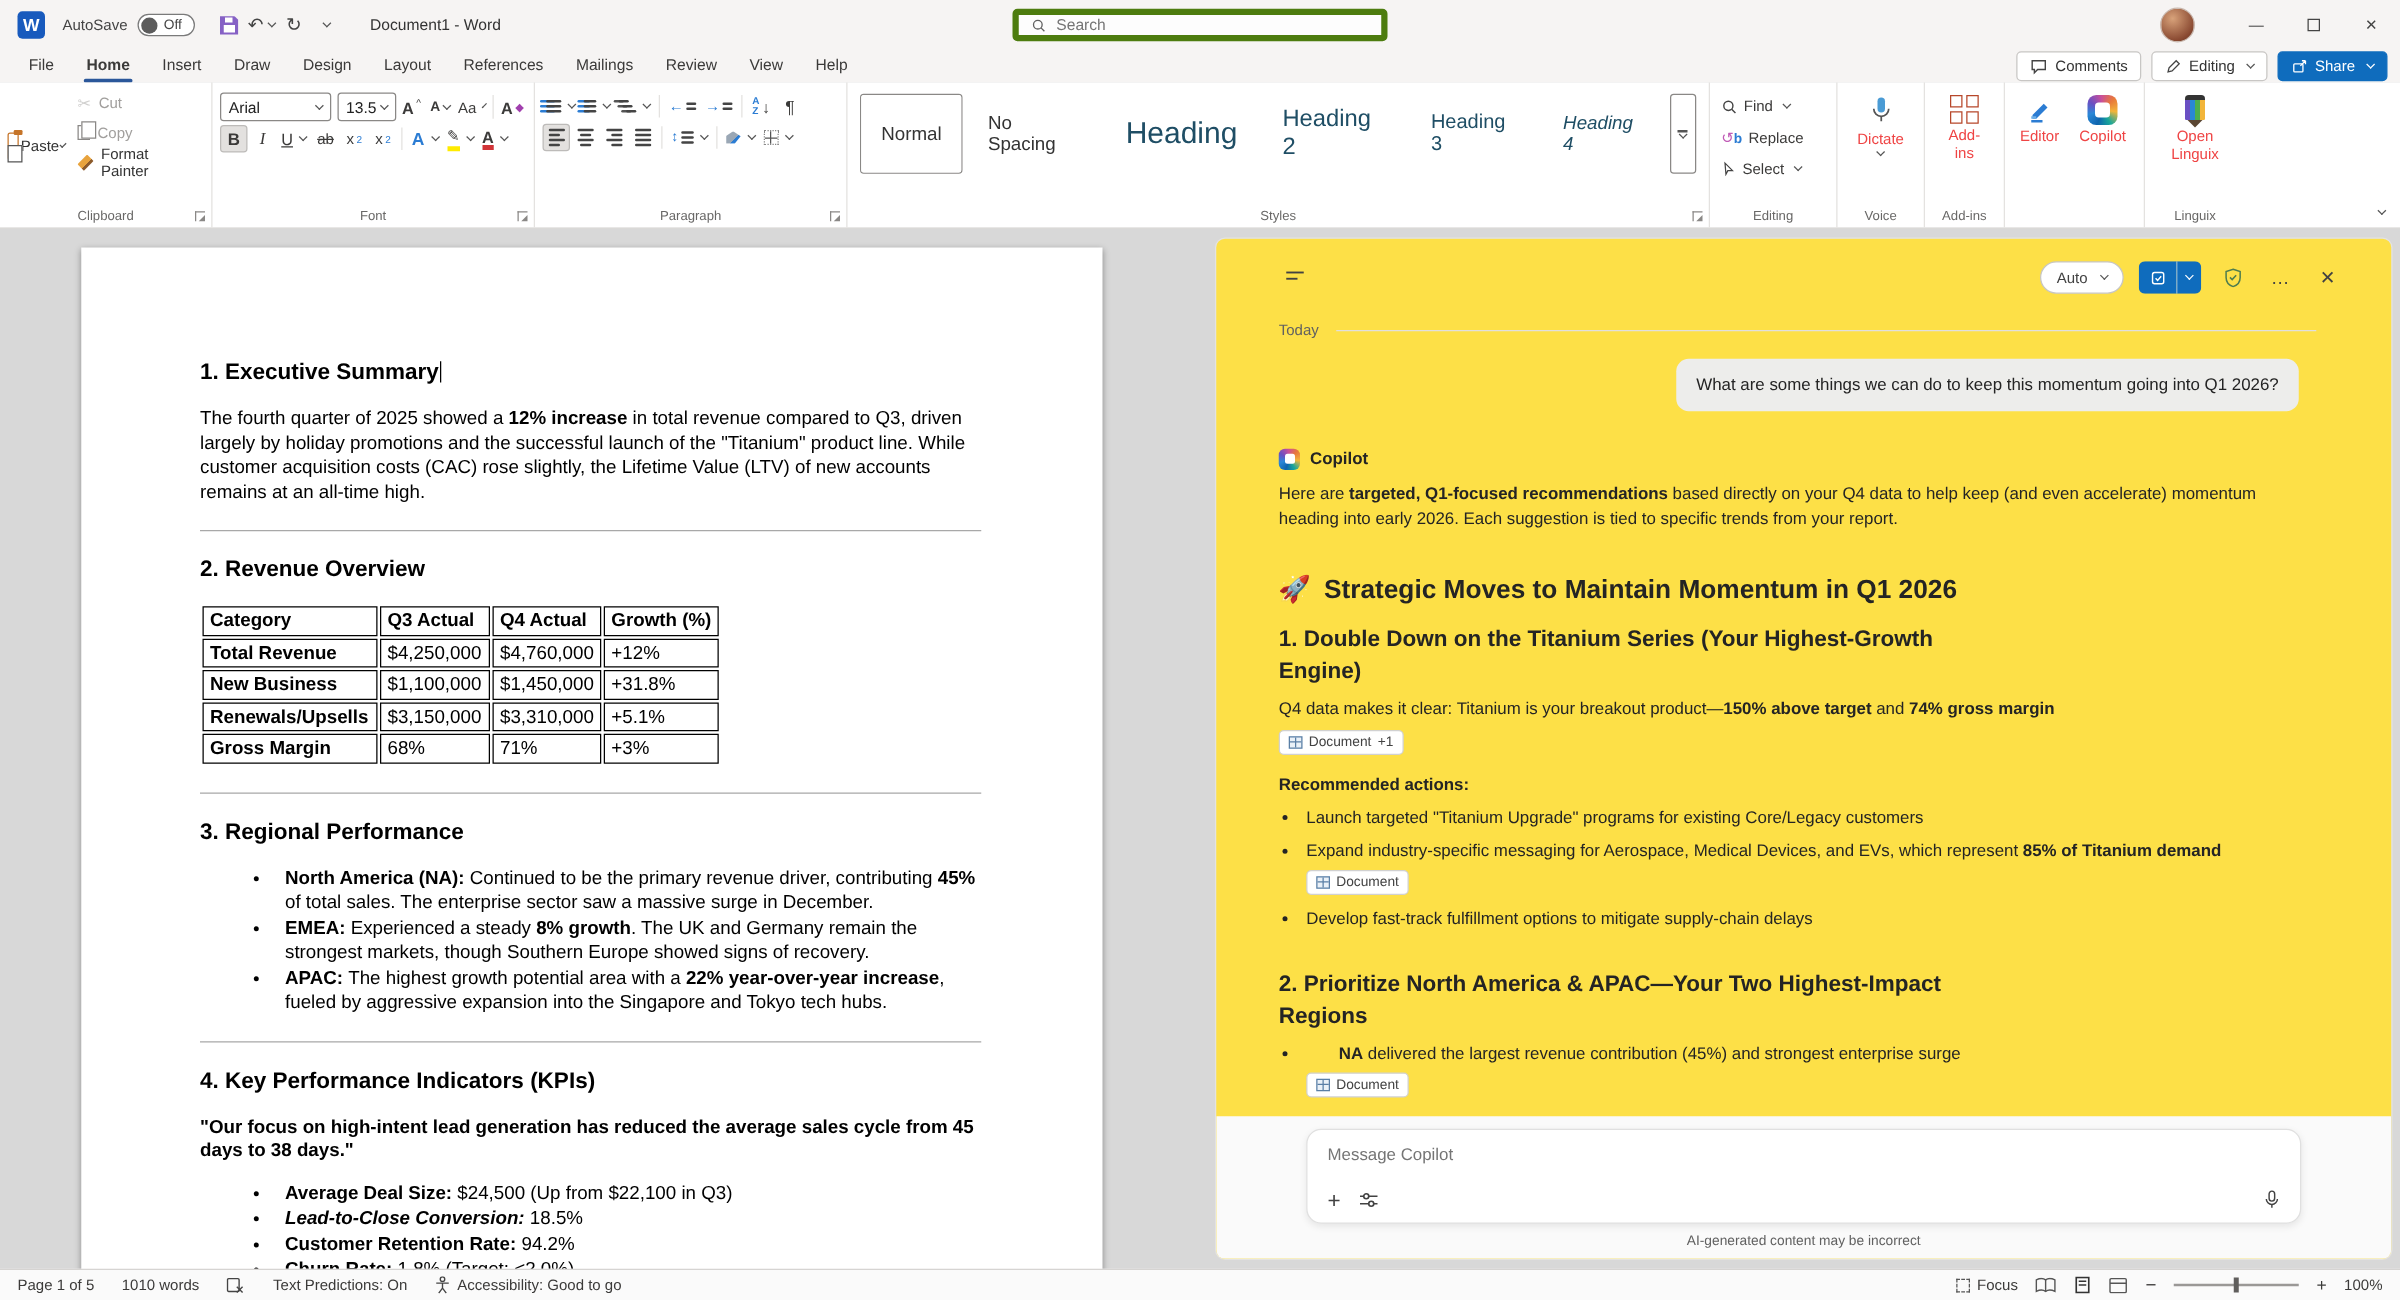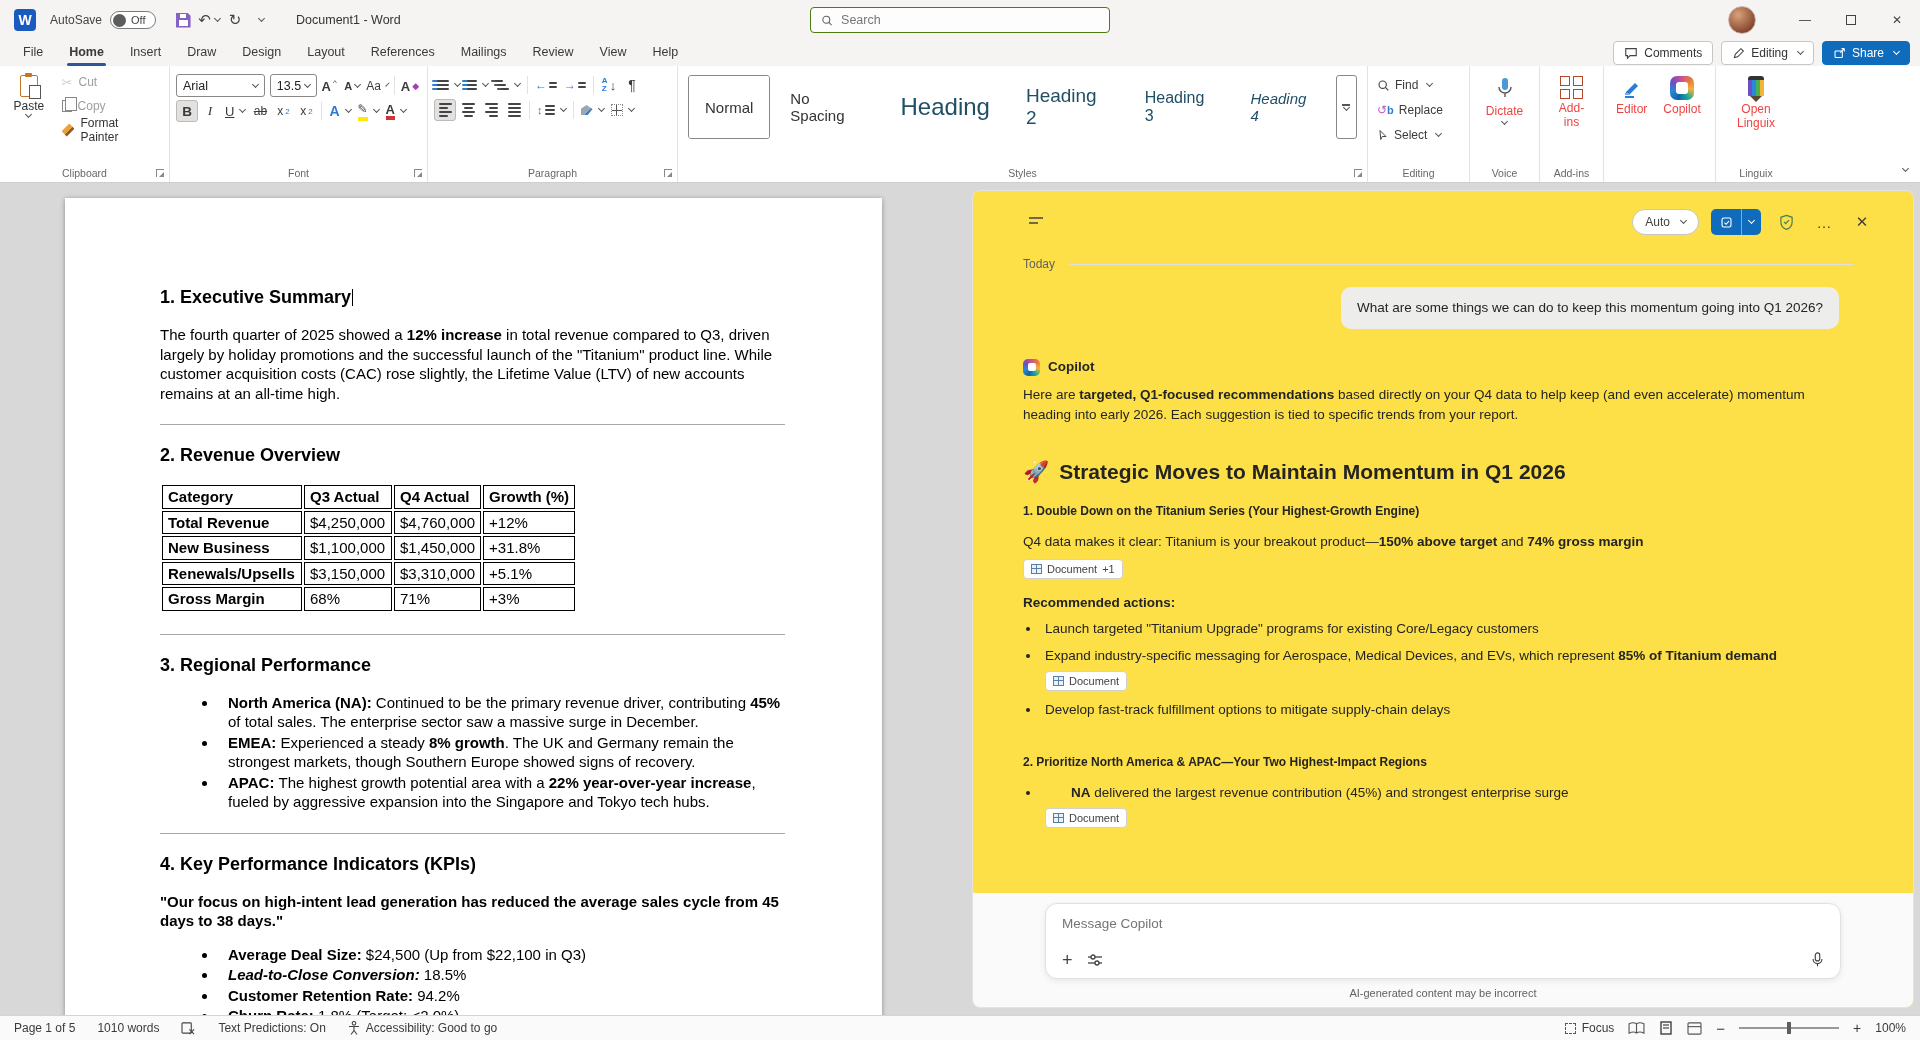--- a/index.html
+++ b/index.html
@@ -12,21 +12,21 @@
   .autosave{font-size:12px;color:#444;margin-right:8px}
   .toggle{width:46px;height:18px;border:1px solid #7a7a7a;border-radius:10px;display:flex;align-items:center;padding:0 5px 0 2px;gap:5px;background:#fff;margin-right:14px}
   .knob{width:13px;height:13px;border-radius:50%;background:#5c5c5c}
   .toggle .st{font-size:11px;color:#444}
   .qa-btn{width:26px;height:26px;display:flex;align-items:center;justify-content:center;border-radius:4px;color:#444;font-size:15px}
   .floppy{width:15px;height:15px;background:#8661c5;clip-path:polygon(0 0,78% 0,100% 22%,100% 100%,0 100%);position:relative}
   .floppy::after{content:"";position:absolute;left:3px;bottom:2px;width:9px;height:6px;background:#fff}
   .floppy::before{content:"";position:absolute;left:4px;top:1px;width:6px;height:4px;background:#fff}
   .chev{display:inline-block;width:5px;height:5px;border-right:1.4px solid #555;border-bottom:1.4px solid #555;transform:rotate(45deg);margin-left:4px;margin-top:-3px}
   .doc-title{font-size:12.5px;color:#333;margin-left:22px}
-  .search-box{position:absolute;left:50%;top:7px;transform:translateX(-50%);width:300px;height:26px;background:#fdfdfd;border:1px solid #4d7c0f;border-radius:4px;display:flex;align-items:center;padding:0 10px;gap:8px}
+  .search-box{position:absolute;left:50%;top:7px;transform:translateX(-50%);width:300px;height:26px;background:#fdfdfd;border:5px solid #4d7c0f;border-radius:4px;display:flex;align-items:center;padding:0 10px;gap:8px}
   .search-box input{border:none;outline:none;background:transparent;font-size:12.5px;color:#555;width:100%;font-family:"Liberation Sans",sans-serif}
   .tb-right{position:absolute;right:0;top:0;height:40px;display:flex;align-items:center}
   .avatar{width:28px;height:28px;border-radius:50%;background:radial-gradient(circle at 35% 30%,#d8a27a,#8a4a32 70%,#5e2f1e);margin-right:26px;border:1px solid #c9b8ae}
   .winbtn{width:46px;height:40px;display:flex;align-items:center;justify-content:center;font-size:12px;color:#444}
   .maxsq{width:10px;height:10px;border:1px solid #444}
 
   
   .tabrow{height:26px;background:#f6f4f3;display:flex;align-items:stretch;padding-left:10px;position:relative}
   .rtab{padding:5px 13px;font-size:12.5px;color:#3b3a39;position:relative}
   .rtab.active{font-weight:700}
@@ -43,21 +43,21 @@
   .launcher{position:absolute;right:5px;bottom:5px;width:8px;height:8px;border-left:1px solid #8a8886;border-top:1px solid #8a8886}
   .launcher::after{content:"";position:absolute;right:0;bottom:0;border-style:solid;border-width:0 0 5px 5px;border-color:transparent transparent #8a8886 transparent}
   .rbtn{display:flex;align-items:center;justify-content:center;border-radius:3px;min-width:22px;height:22px;padding:0 3px;color:#3b3a39;font-size:12px;gap:2px}
   .rbtn.sel{background:#e3e1df;border:1px solid #bdbbb9}
   .dis{color:#a19f9d}
   .dis svg,.dis .gl{opacity:.5}
   .vline{width:1px;background:#e4e2e0;align-self:stretch;margin:2px 3px}
   .gl{font-size:13px}
 
   .clip-col{display:flex;flex-direction:column;gap:2px;justify-content:flex-start}
-  .paste{display:flex;flex-direction:column;align-items:center;width:46px;gap:2px;padding:4px 0;border-radius:4px}
+  .paste{display:flex;flex-direction:row;align-items:center;width:46px;gap:2px;padding:4px 0;border-radius:4px}
   .smallrow{display:flex;align-items:center;gap:6px;font-size:12px;height:22px;padding:0 4px;border-radius:3px}
 
   .combo{height:23px;border:1px solid #8a8886;border-radius:3px;background:#fff;display:flex;align-items:center;padding:0 6px;justify-content:space-between;font-size:12.5px;color:#222}
   .fr{display:flex;align-items:flex-end;gap:1px;margin-top:3px}
 
   .styles-row{display:flex;align-items:center;gap:4px;height:72px;padding:0 4px}
   .stile{display:flex;align-items:center;justify-content:center;padding:0 16px;height:64px;border-radius:3px}
   .stile.sel{border:1px solid #8a8886;outline:3px solid #fff;outline-offset:-4px;box-shadow:inset 0 0 0 1px #fff}
   .h-col{color:#1f4e65}
   .more-btn{width:22px;height:64px;border:1px solid #8a8886;border-radius:3px;display:flex;flex-direction:column;align-items:center;justify-content:center;gap:2px}
@@ -114,21 +114,21 @@
   .split-btn .seg{background:#0f6cbd;display:flex;align-items:center;justify-content:center;width:30px;color:#fff}
   .split-btn .seg.r{width:20px;border-left:1px solid rgba(255,255,255,.45)}
   .split-btn .chev{border-color:#fff}
   .icbtn{width:26px;height:26px;display:flex;align-items:center;justify-content:center;border-radius:4px;color:#424242;font-size:15px}
   .today-row{display:flex;align-items:center;gap:14px;padding:14px 60px 6px 50px;color:#616161;font-size:12px}
   .today-row .ln{flex:1;height:1px;background:#e1dfdd}
   .cop-scroll{padding:10px 74px 0 50px;font-size:13.5px;line-height:20px;color:#242424}
   .user-bubble{background:#ededeb;border-radius:10px;padding:11px 16px;max-width:640px;margin-left:auto;margin-bottom:28px;width:fit-content}
   .cop-name{display:flex;align-items:center;gap:8px;font-weight:700;margin-bottom:8px}
   .cop-headline{display:flex;align-items:center;gap:10px;font-size:21px;line-height:26px;font-weight:700;margin:34px 0 14px}
-  .cop-h2{font-size:12px;line-height:25px;font-weight:700;max-width:565px;margin:10px 0 8px}
+  .cop-h2{font-size:18px;line-height:25px;font-weight:700;max-width:565px;margin:10px 0 8px}
   .chips{display:flex;gap:6px;margin:7px 0 14px}
   .cop-b{font-weight:700}
   .cop-ul{margin:6px 0 10px 18px}
   .cop-ul li{margin-bottom:7px;padding-left:4px}
   .cop-ul .chip{margin:5px 0 2px 0}
   .cop-footer{position:absolute;left:0;right:0;bottom:0;padding:10px 72px 8px;background:linear-gradient(#fafafa 30%,#fafafa)}
   .msg-card{background:#fff;border:1px solid #e0e0e0;border-radius:12px;box-shadow:0 2px 6px rgba(0,0,0,.08);padding:12px 16px 10px;height:76px;display:flex;flex-direction:column;justify-content:space-between}
   .msg-card input{border:none;outline:none;font-size:13.5px;color:#333;font-family:"Liberation Sans",sans-serif;width:100%}
   .msg-icons{display:flex;align-items:center;gap:14px;color:#424242}
   .disclaimer{text-align:center;font-size:11px;color:#616161;margin-top:8px}

